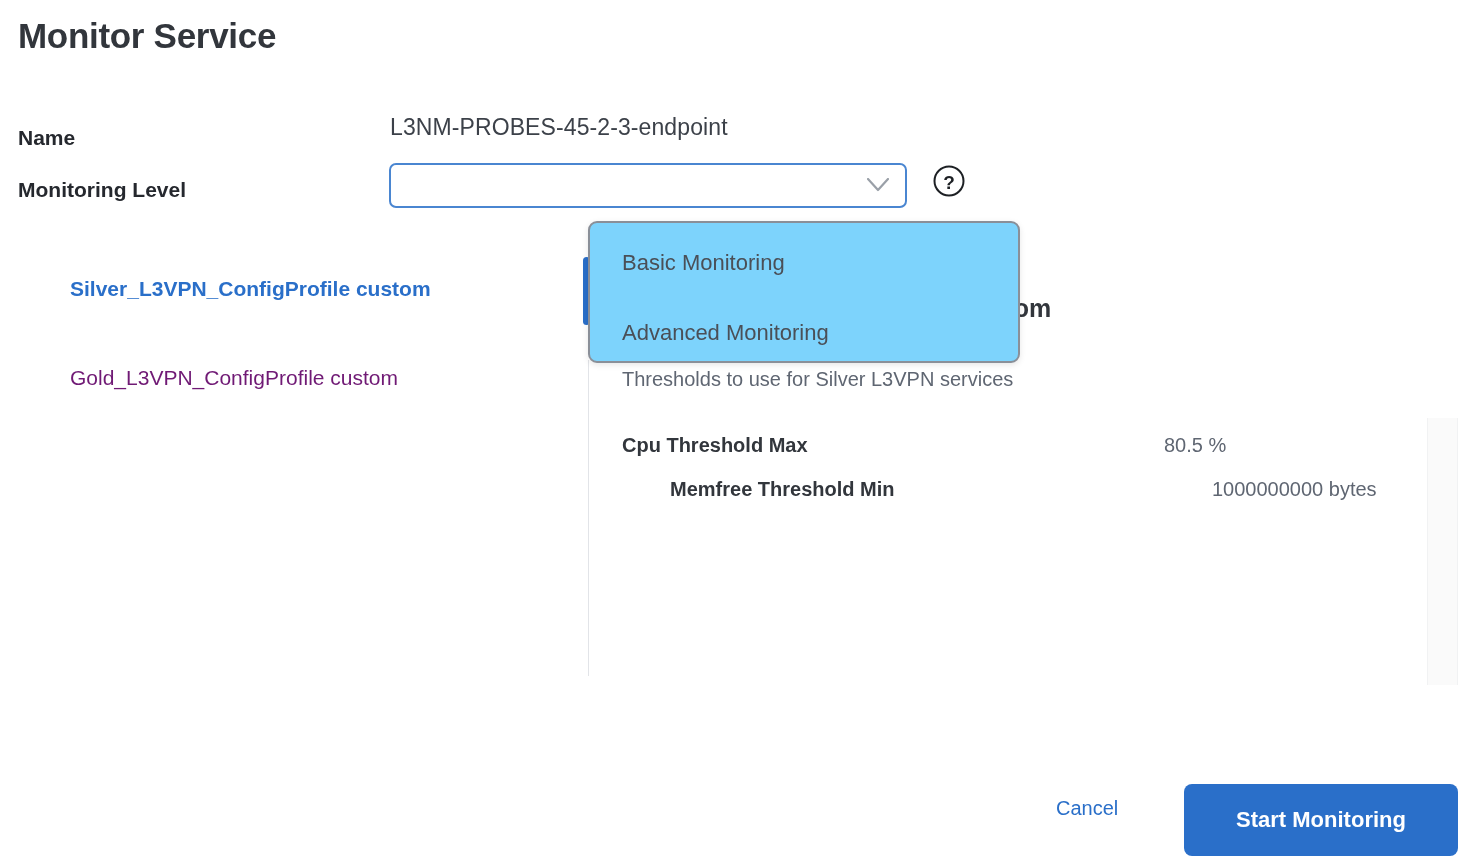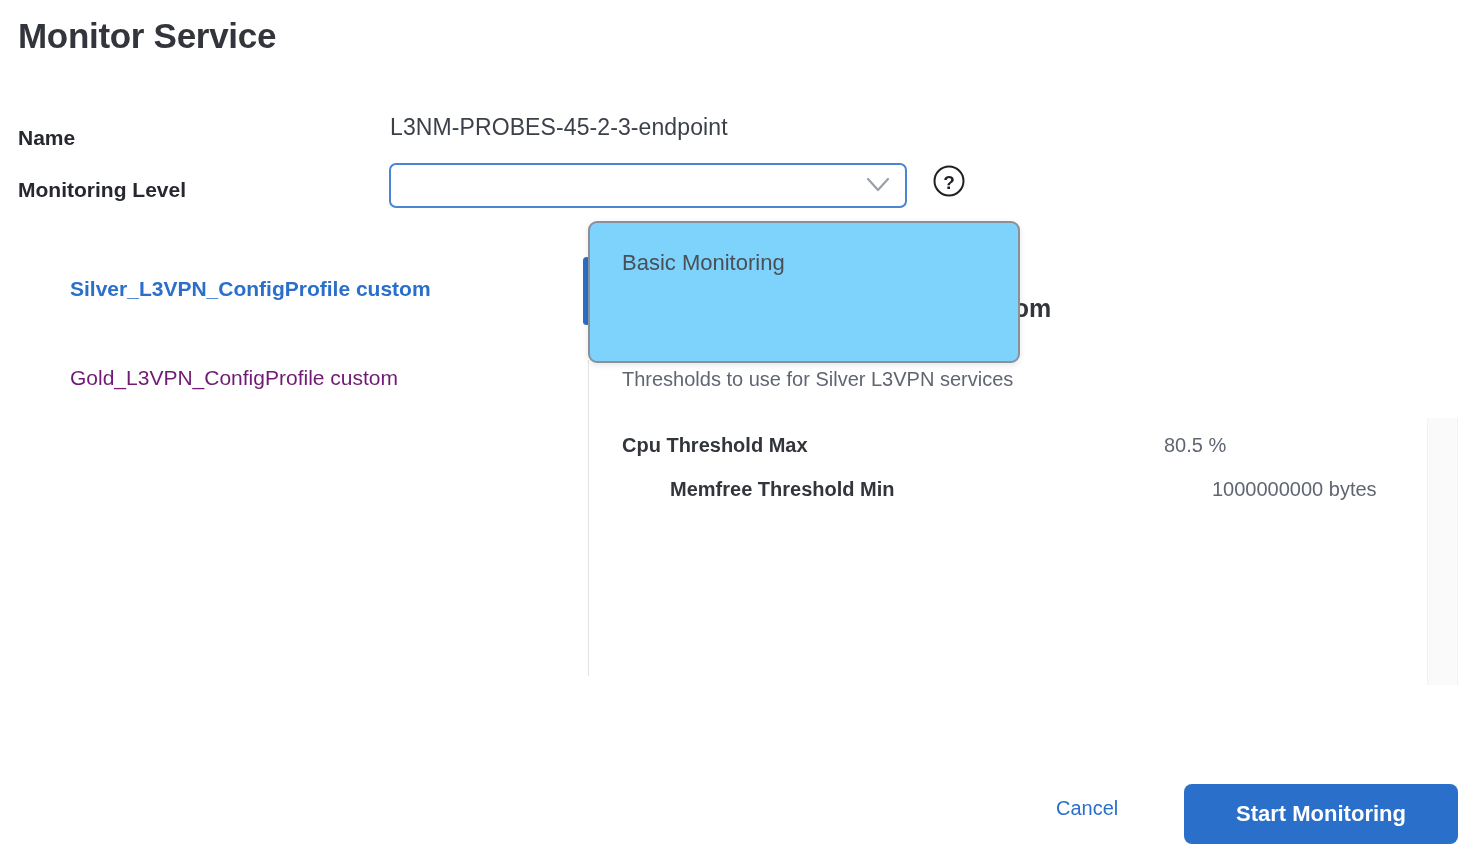--- a/index.html
+++ b/index.html
@@ -222,21 +222,21 @@
     border: none;
     padding: 0;
     cursor: pointer;
     font-family: "Liberation Sans", sans-serif;
   }
   .btn-primary {
     position: absolute;
     left: 1184px;
     top: 784px;
     width: 274px;
-    height: 60px;
+    height: 72px;
     background: #2a6fc9;
     color: #ffffff;
     font-size: 22px;
     font-weight: bold;
     border: none;
     border-radius: 8px;
     cursor: pointer;
     font-family: "Liberation Sans", sans-serif;
   }
 </style>
@@ -283,16 +283,17 @@
 
 <div class="threshold-row row-1">
   <span class="threshold-label">Memfree Threshold Min</span>
   <span class="threshold-value">1000000000 bytes</span>
 </div>
 
 <div class="scroll-track"></div>
 
 <div class="dropdown-panel">
   <div class="dropdown-option opt-0">Basic Monitoring</div>
+  <div class="dropdown-option opt-1">Advanced Monitoring</div>
 </div>
 
 <button class="btn-cancel">Cancel</button>
 <button class="btn-primary">Start Monitoring</button>
 
 </body></html>

